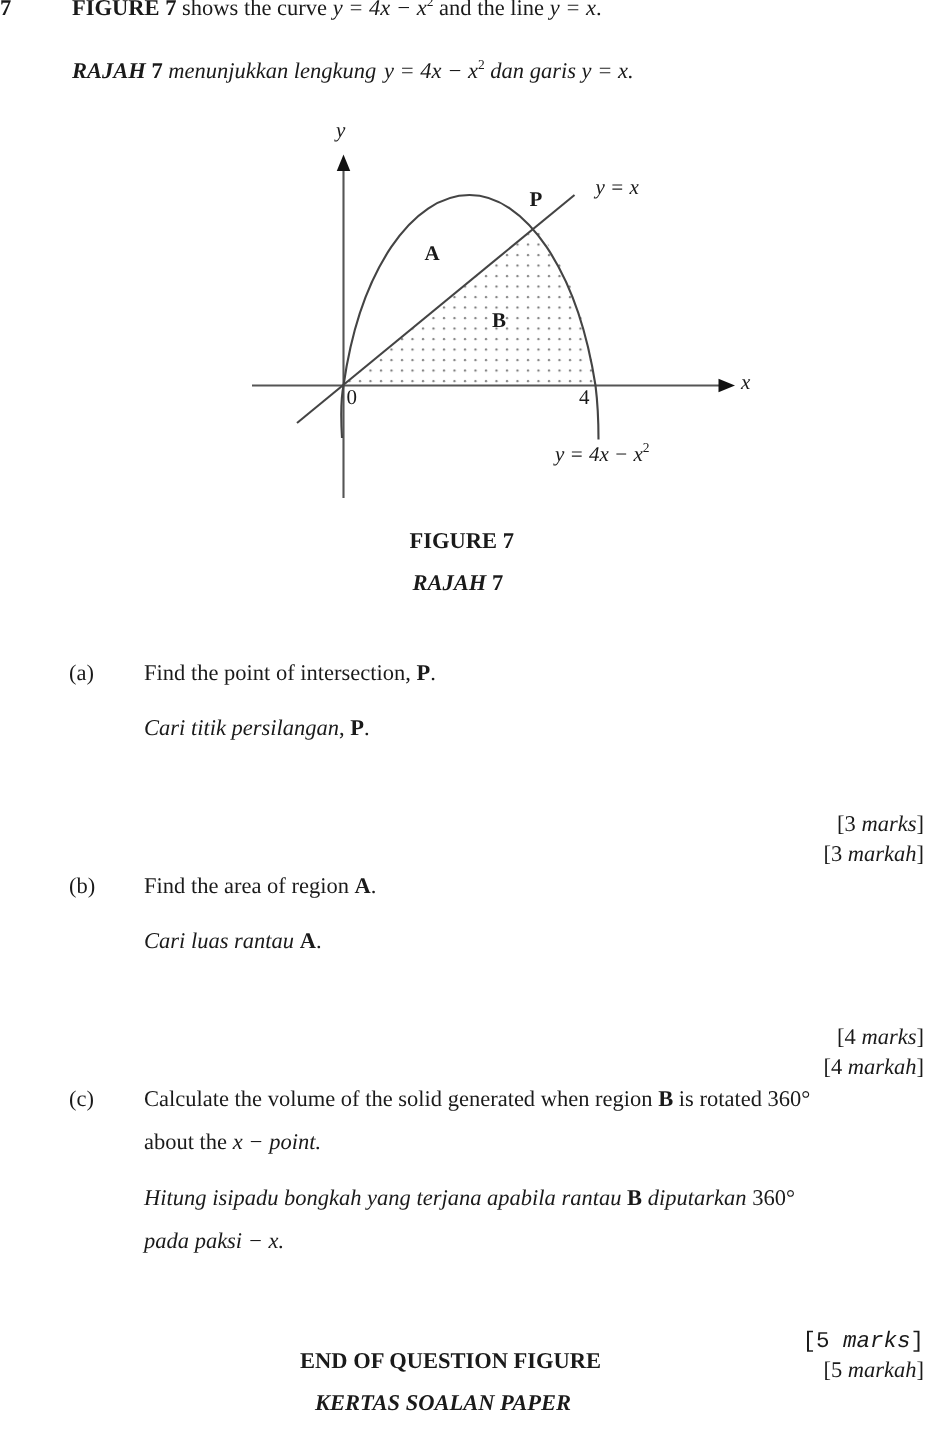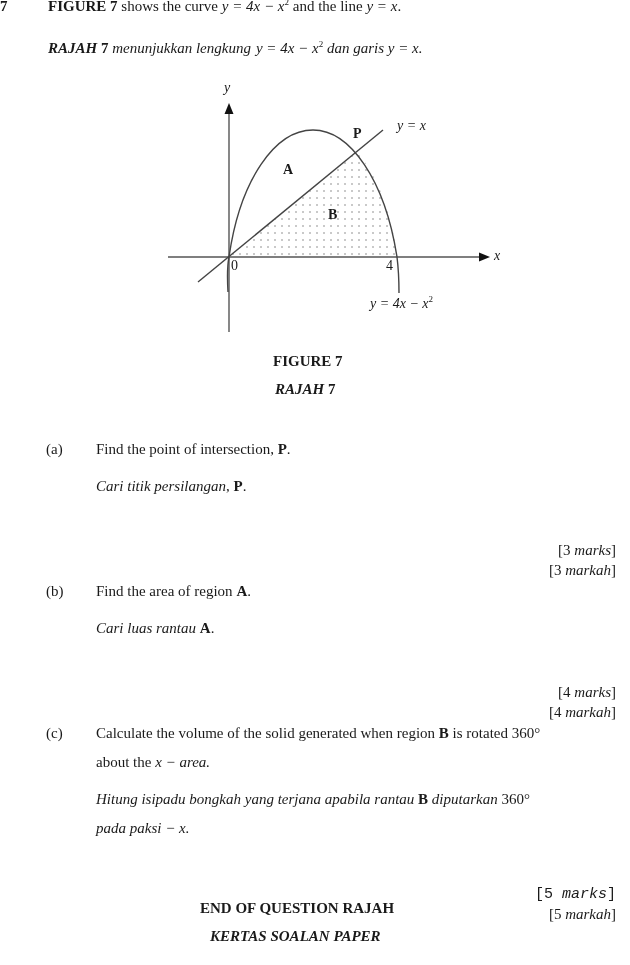--- a/index.html
+++ b/index.html
@@ -72,20 +72,20 @@
 <div class="abs right" style="top:526px;"><span>[3 </span><span class="i">markah</span><span>]</span></div>
 
 <div class="abs" style="left:46px; top:583px;">(b)</div>
 <div class="abs" style="left:96px; top:583px;"><span>Find the area of region </span><span class="b">A</span><span>.</span></div>
 <div class="abs" style="left:96px; top:620px;"><span class="i">Cari luas rantau </span><span class="b">A</span><span>.</span></div>
 <div class="abs right" style="top:648px;"><span>[4 </span><span class="i">marks</span><span>]</span></div>
 <div class="abs right" style="top:668px;"><span>[4 </span><span class="i">markah</span><span>]</span></div>
 
 <div class="abs" style="left:46px; top:725px;">(c)</div>
 <div class="abs" style="left:96px; top:725px;"><span>Calculate the volume of the solid generated when region </span><span class="b">B</span><span> is rotated </span><span>360°</span></div>
-<div class="abs" style="left:96px; top:754px;"><span>about the </span><span class="i">x − area.</span></div>
+<div class="abs" style="left:96px; top:754px;"><span>about the </span><span class="i">x − point.</span></div>
 <div class="abs i" style="left:96px; top:791px;"><span>Hitung isipadu bongkah yang terjana apabila rantau </span><span class="b" style="font-style:normal">B</span><span> diputarkan </span><span style="font-style:normal">360°</span></div>
 <div class="abs i" style="left:96px; top:820px;">pada  paksi − x.</div>
 <div class="abs right" style="top:850px;font-family:Liberation Mono, monospace;"><span>[5 </span><span class="i">marks</span><span>]</span></div>
 <div class="abs right" style="top:870px;"><span>[5 </span><span class="i">markah</span><span>]</span></div>
 
-<div class="abs b" style="left:200px; top:900px;">END OF QUESTION RAJAH</div>
+<div class="abs b" style="left:200px; top:900px;">END OF QUESTION FIGURE</div>
 <div class="abs b i" style="left:210px; top:928px;">KERTAS SOALAN PAPER</div>
 
 </body></html>

